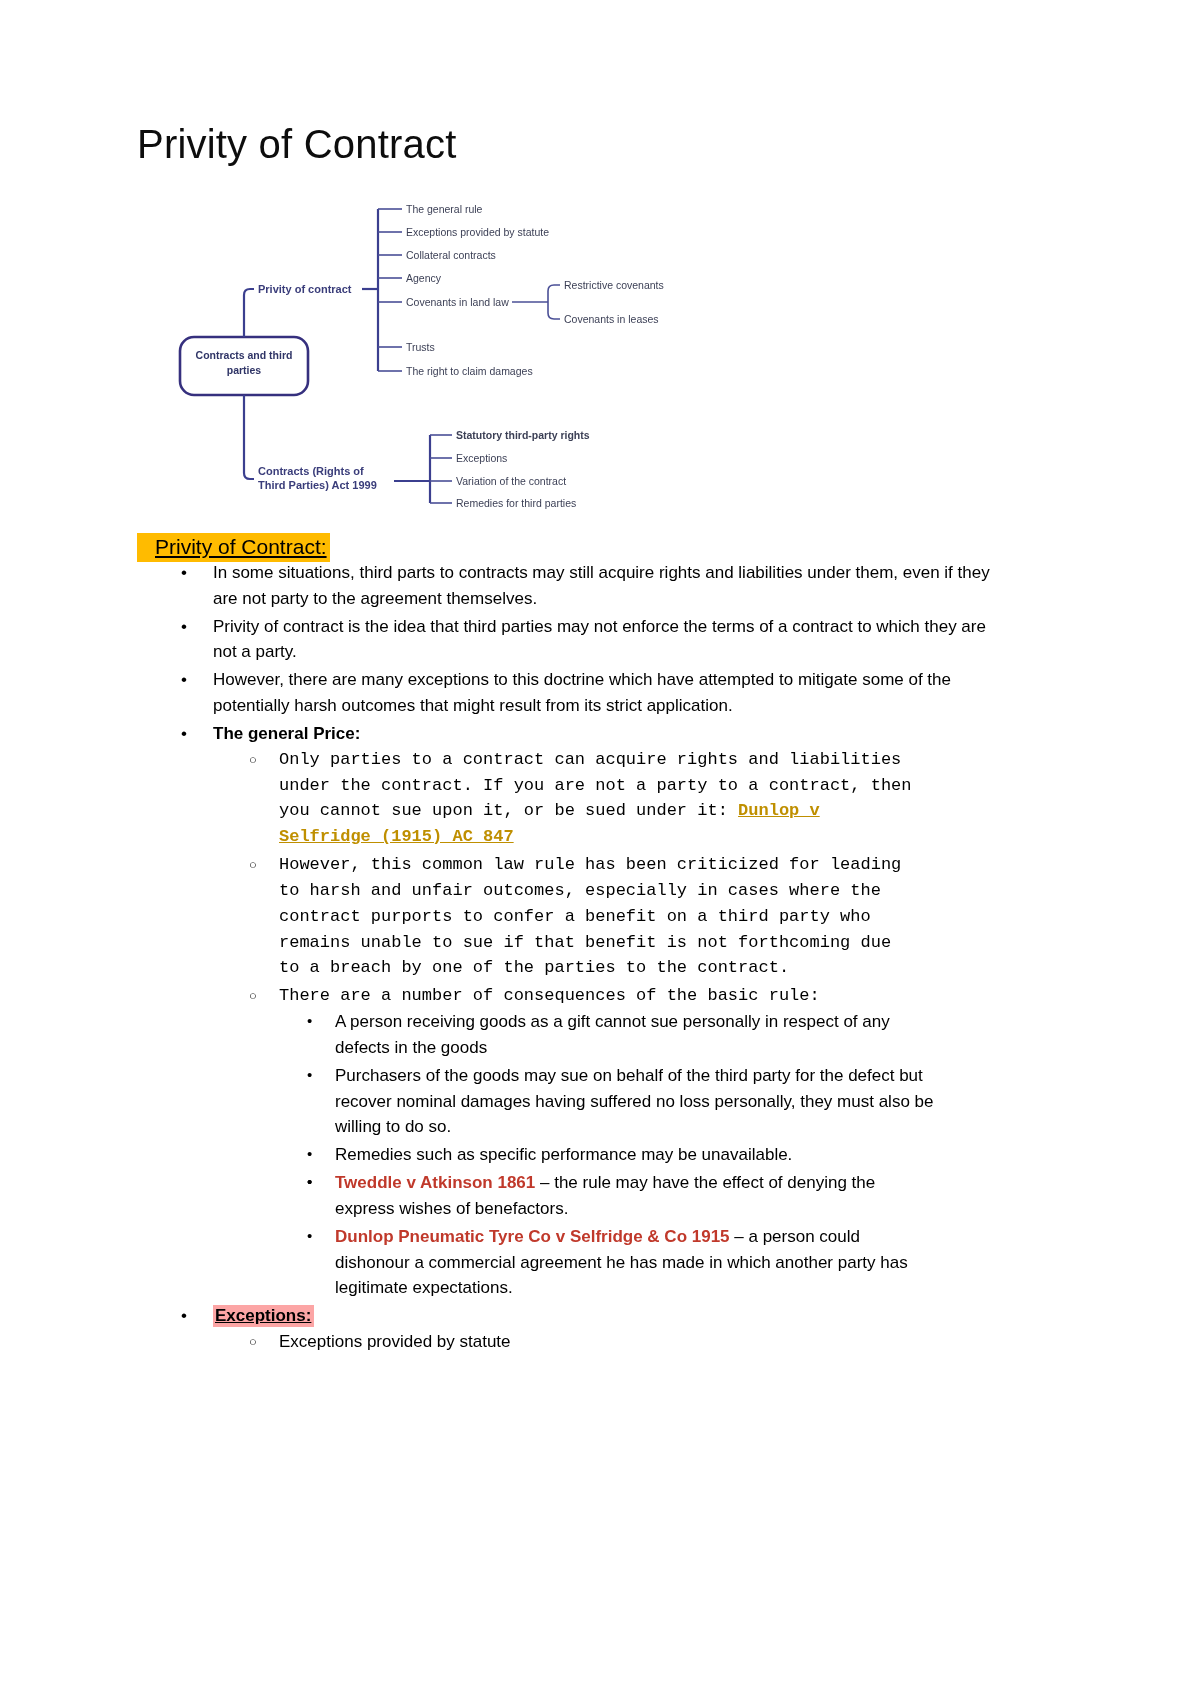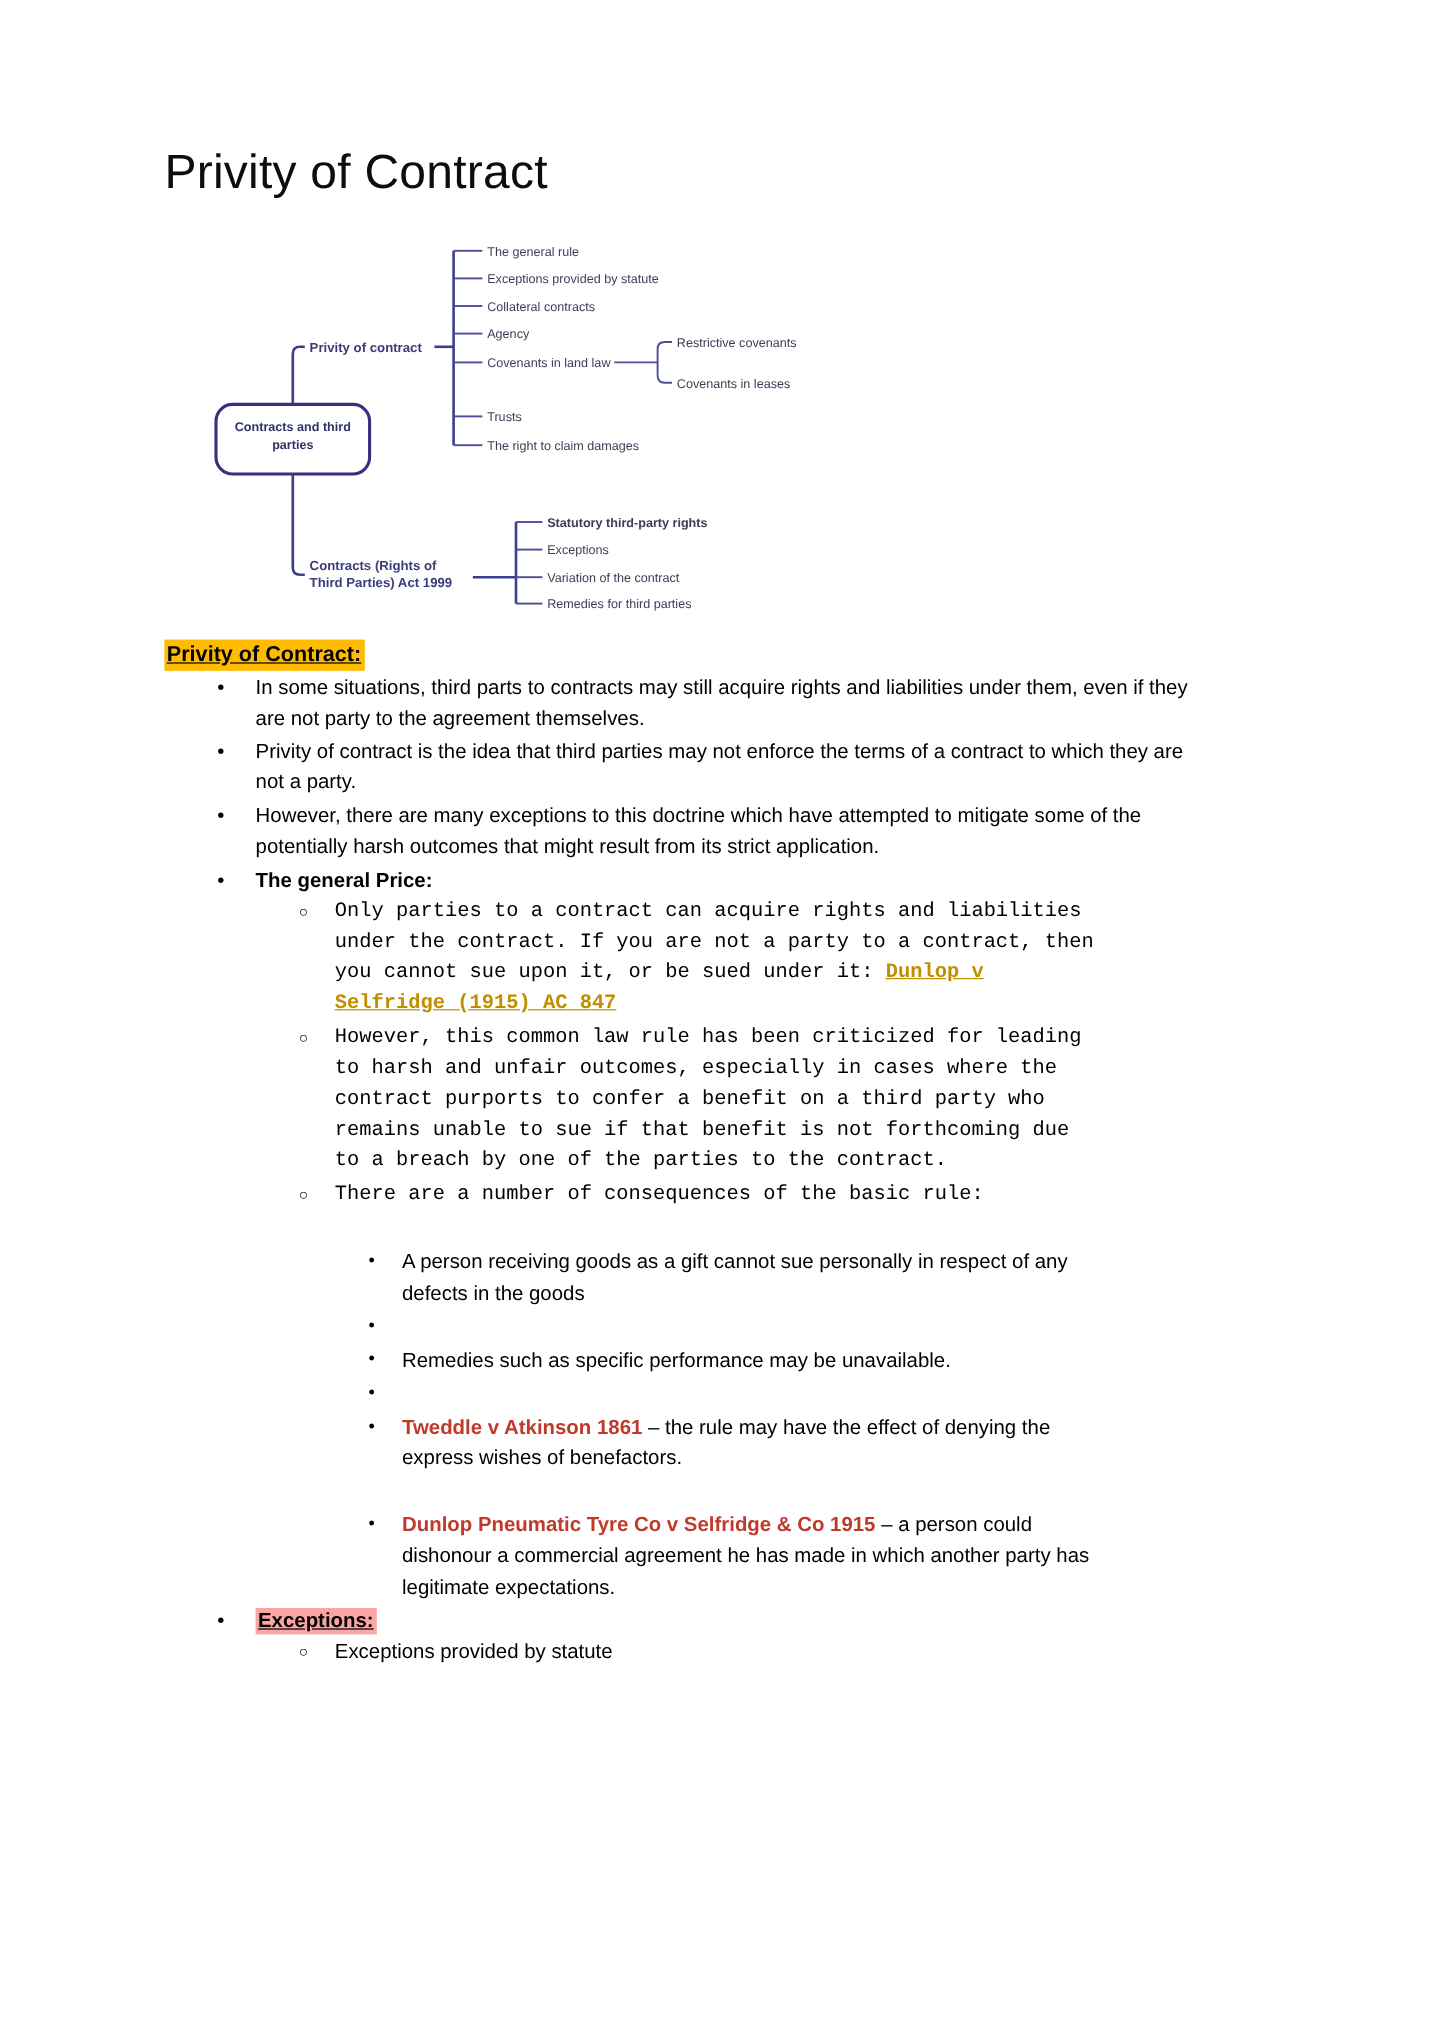--- a/index.html
+++ b/index.html
@@ -75,24 +75,24 @@
   }
   .mm-box {
     fill: #ffffff;
     stroke: #36307e;
     stroke-width: 2.6;
   }
 
   
   .hl-heading {
     position: absolute;
-    font-size: 18px;
-    font-weight: bold;
+    font-size: 21px;
+    font-weight: normal;
     text-decoration: underline;
-    padding: 1px 3px 2px 2px;
+    padding: 1px 3px 2px 18px;
     line-height: 1.25;
     white-space: nowrap;
   }
   .hl-yellow { background: #ffbb00; color: #000; }
   .hl-pink   { background: #fca5a5; color: #000; }
 
   
   .outline {
     position: absolute;
     left: 137px;
@@ -136,21 +136,21 @@
     margin: 0 0 2px 0;
   }
   ul.lvl3 > li > .bullet {
     position: absolute;
     left: 28px;
     top: 0px;
     font-size: 15px;
     line-height: 1.55;
   }
   .txt { display: block; }
-  .w-narrow { max-width: 600px; margin-top: 30px; }
+  .w-narrow { max-width: 600px; }
   .w-mid { max-width: 640px; font-family: Liberation Mono, monospace; }
 
   .bold { font-weight: bold; }
   .case-red { color: #c0392b; font-weight: bold; }
   .case-gold {
     color: #bf8f00;
     font-weight: bold;
     text-decoration: underline;
   }
   .sub-block { margin-top: 2px; }
@@ -264,20 +264,21 @@
 
             <ul class="lvl3 sub-block">
 
               <li>
                 <span class="bullet">•</span>
                 <span class="txt w-narrow">A person receiving goods as a gift cannot sue personally in respect of any defects in the goods</span>
               </li>
 
               <li>
                 <span class="bullet">•</span>
+                <span class="txt w-narrow">Purchasers of the goods may sue on behalf of the third party for the defect but recover nominal damages having suffered no loss personally, they must also be willing to do so.</span>
               </li>
 
               <li>
                 <span class="bullet">•</span>
                 <span class="txt w-narrow">Remedies such as specific performance may be unavailable.</span>
               </li>
 
               <li>
                 <span class="bullet">•</span>
               </li>

